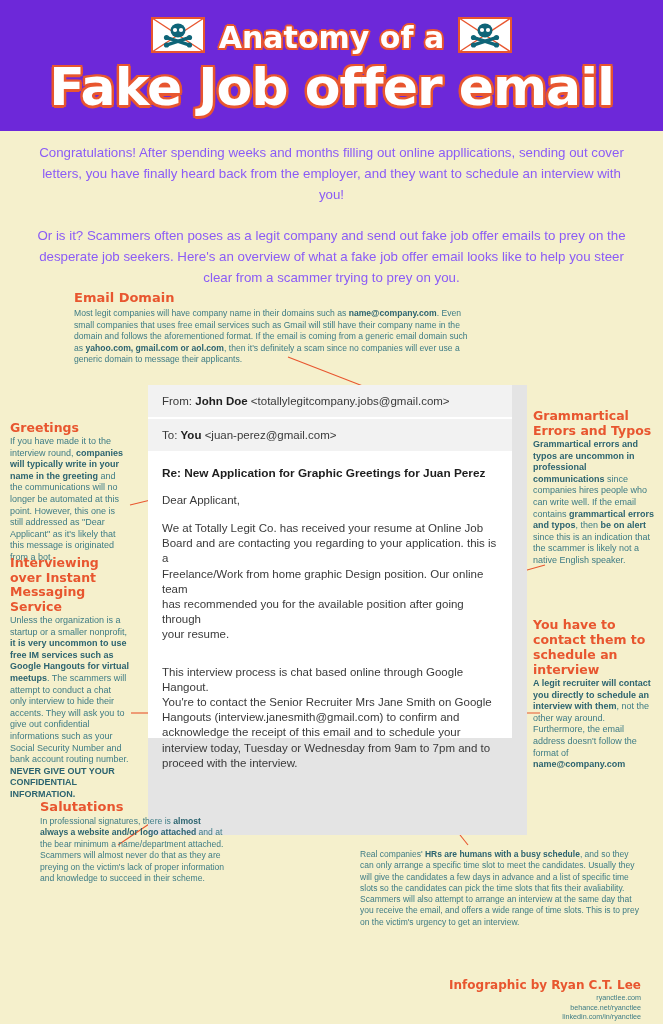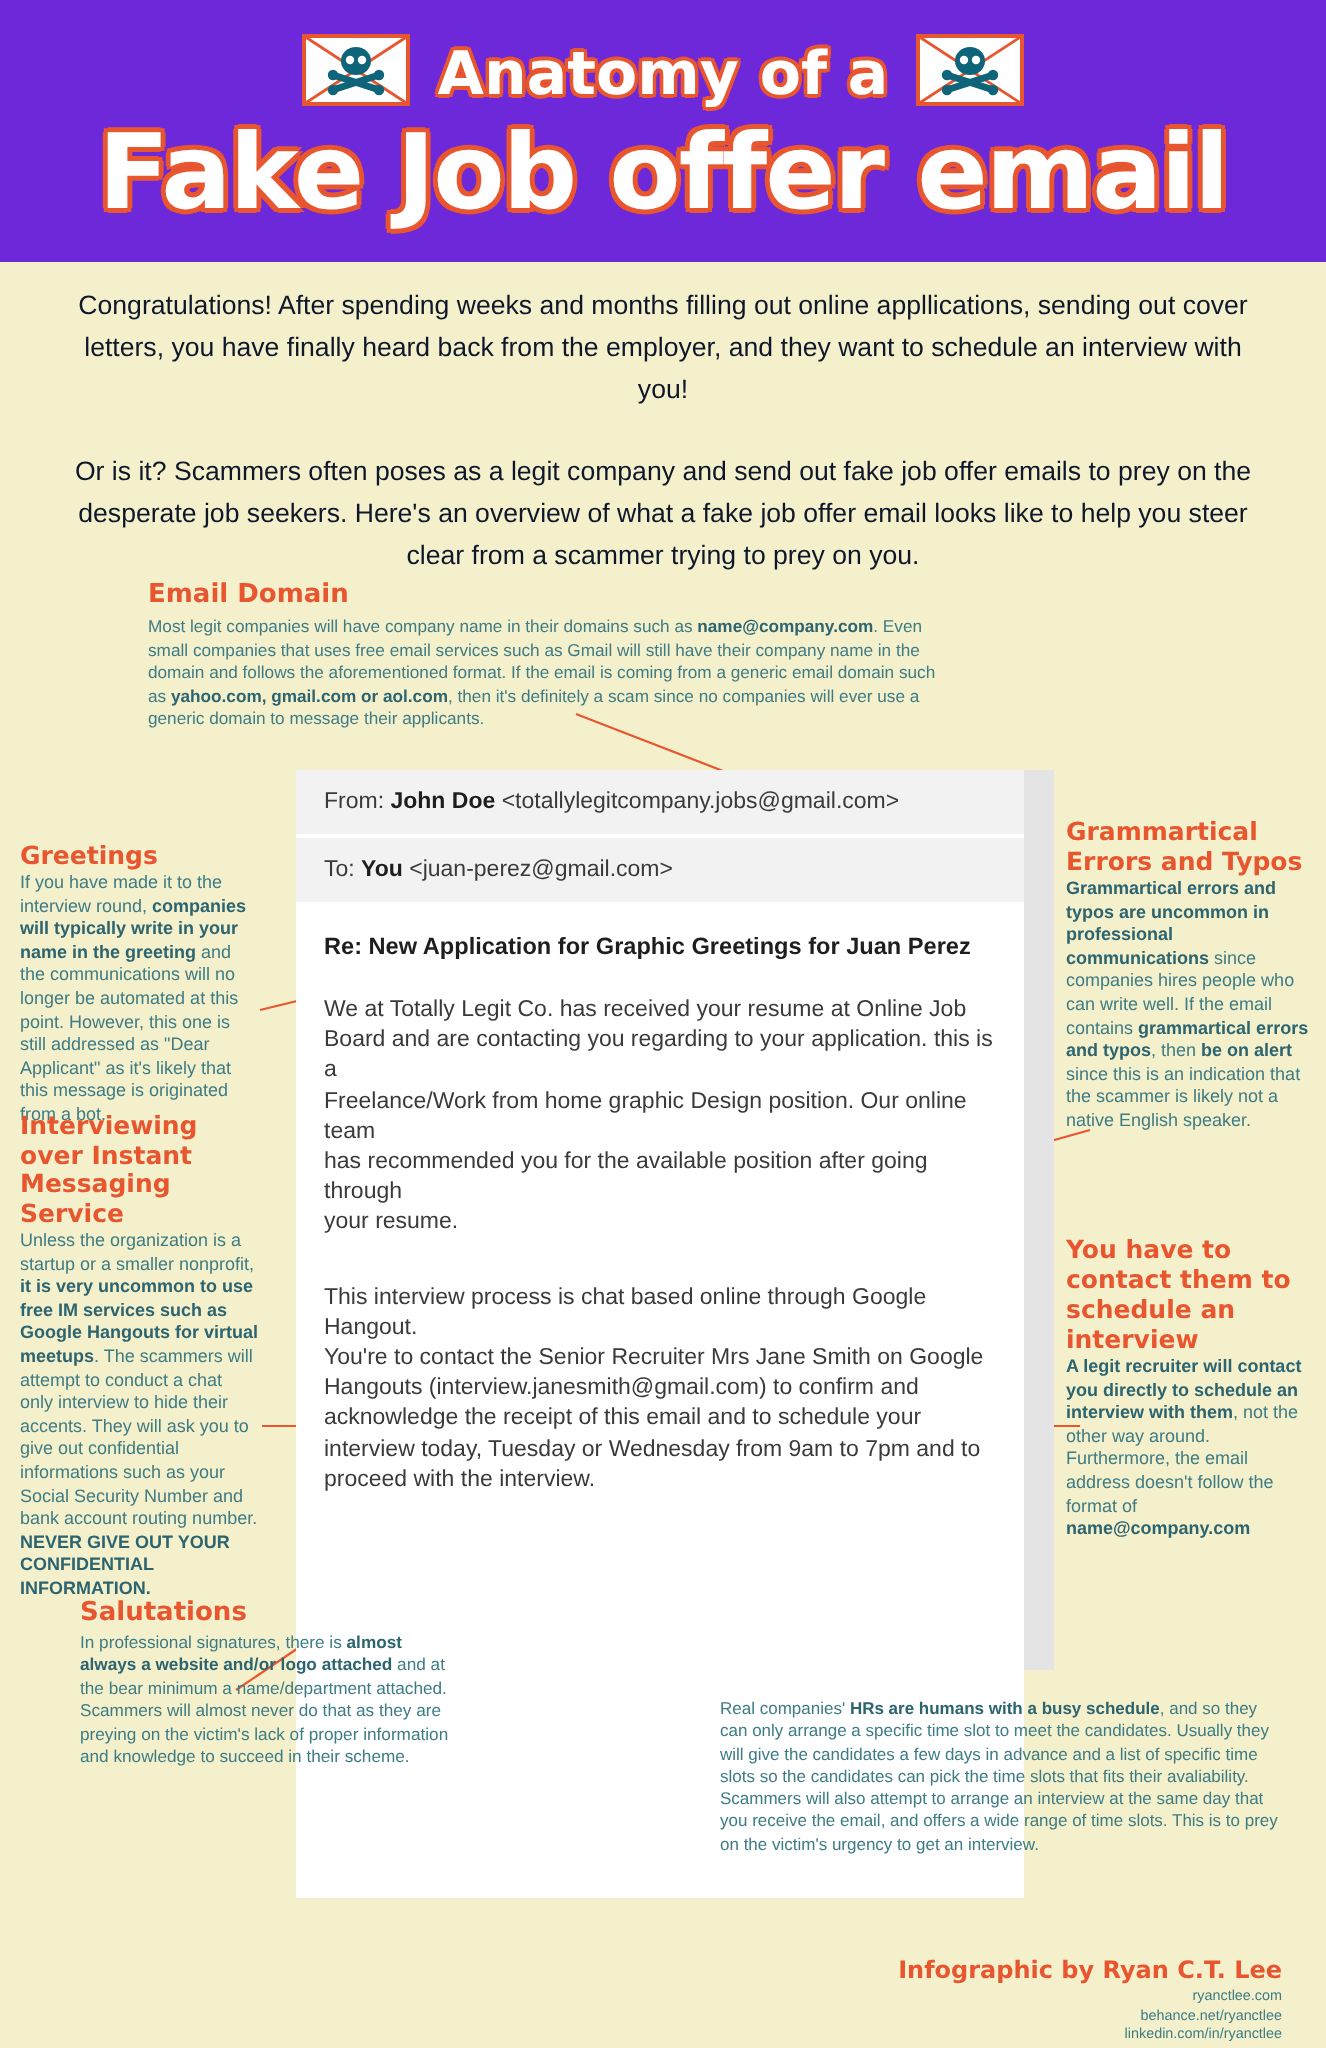--- a/index.html
+++ b/index.html
@@ -64,21 +64,21 @@
        0px -2.5px 0 #E8562F, 0px  2.5px 0 #E8562F,
       -2.5px 0px 0 #E8562F,  2.5px 0px 0 #E8562F;
   }
 
   
   #intro {
     position: absolute;
     left: 28px; top: 142px;
     width: 607px;
     text-align: center;
-    color: #0f172a;
+    color: #8b5cf6;
     font-size: 13.3px;
     line-height: 21px;
     font-family: "Liberation Sans", sans-serif;
   }
   #intro p + p { margin-top: 20px; }
 
   
   .ann { position: absolute; }
   .ann-title {
     color: #E8562F;
@@ -130,21 +130,21 @@
   #email-card {
     position: absolute;
     left: 148px; top: 385px;
     width: 379px; height: 450px;
     background: #E4E4E4;
     box-shadow: 0 0 0 0 rgba(0,0,0,0);
   }
   #email-inner {
     position: absolute;
     left: 0; top: 0;
-    width: 364px; height: 564px;
+    width: 364px; height: 353px;
     background: #FFFFFF;
   }
   .mail-row {
     background: #F2F2F2;
     padding: 9px 14px 9px 14px;
     font-size: 11.5px;
     line-height: 14px;
     color: #3A3A3A;
     font-family: "Liberation Sans", sans-serif;
     border-bottom: 2px solid #FFFFFF;
@@ -283,20 +283,21 @@
       <span>From:</span>
       <b>John Doe</b>
       <span>&lt;totallylegitcompany.jobs@gmail.com&gt;</span>
     </div>
     <div class="mail-row">
       <span>To:</span>
       <b>You</b>
       <span>&lt;juan-perez@gmail.com&gt;</span>
     </div>
     <div id="mail-subject">Re: New Application for Graphic Greetings for Juan Perez</div>
+    <div id="mail-greeting">Dear Applicant,</div>
     <div id="mail-p1" class="mail-para">We at Totally Legit Co. has received your resume at Online Job Board and are contacting you regarding to your application. this is a
 Freelance/Work from home graphic Design position. Our online team
 has recommended you for the available position after going through
 your resume.</div>
     <div id="mail-p2" class="mail-para">This interview process is chat based online through Google Hangout.
 You're to contact the Senior Recruiter Mrs Jane Smith on Google Hangouts (interview.janesmith@gmail.com) to confirm and acknowledge the receipt of this email and to schedule your interview today, Tuesday or Wednesday from 9am to 7pm and to proceed with the interview.</div>
   </div>
 </div>
 
 <div id="ann-email-domain" class="ann">

